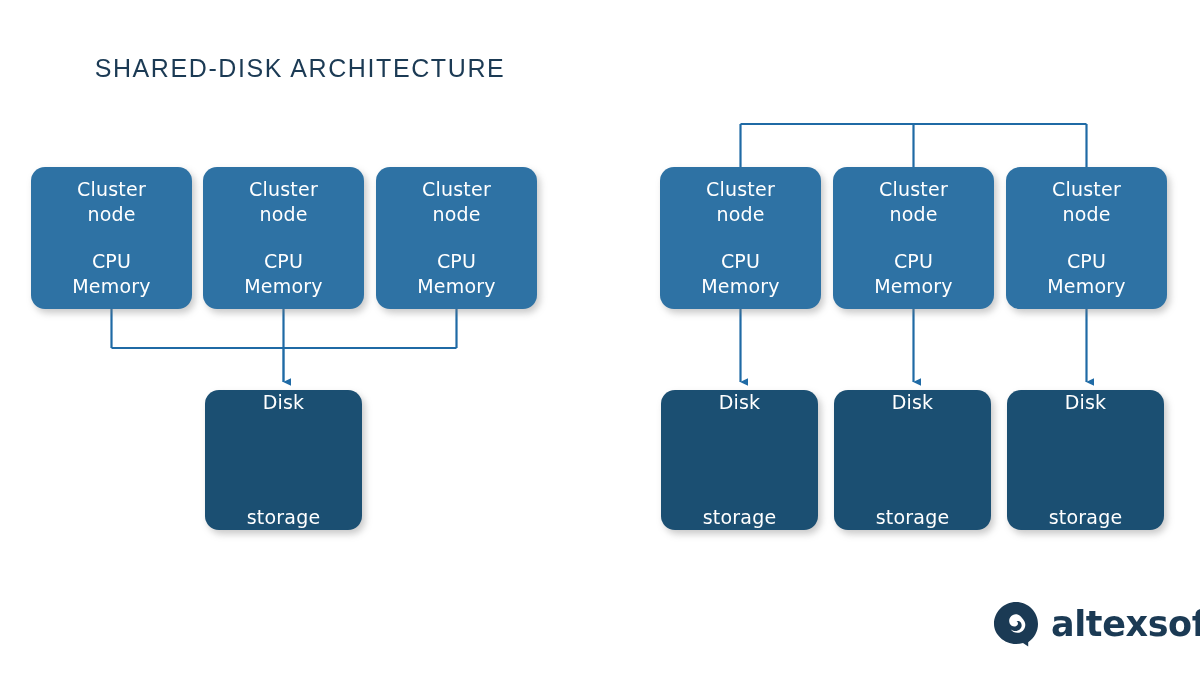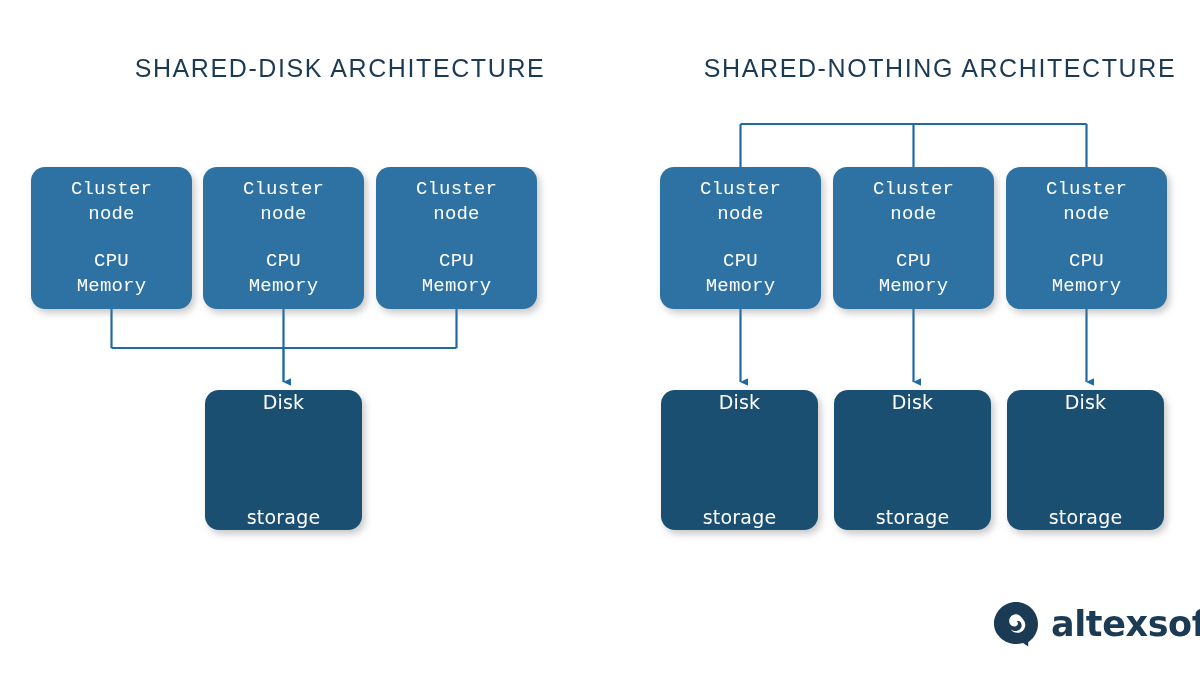--- a/index.html
+++ b/index.html
@@ -26,21 +26,20 @@
   
   .diagram-title {
     position: absolute;
     font-family: "Liberation Sans", "DejaVu Sans", sans-serif;
     font-size: 25px;
     font-weight: 300;
     letter-spacing: 1.6px;
     color: #1b3a54;
     white-space: nowrap;
     text-align: center;
-    margin-left: 40px;
   }
   #title-shared-disk {
     left: 0px;
     top: 54px;
     width: 600px;
   }
   #title-shared-nothing {
     left: 600px;
     top: 54px;
     width: 600px;
@@ -80,21 +79,20 @@
     width: 157px;
     height: 140px;
     top: 390px;
     justify-content: space-between;
   }
 
   .node-line {
     font-size: 19px;
     line-height: 25px;
     letter-spacing: 0.2px;
-    font-family: Liberation Mono, monospace;
   }
   .node-gap { height: 22px; }
 
   .disk-line {
     font-size: 19px;
     line-height: 25px;
     letter-spacing: 0.2px;
   }
 
   
@@ -129,21 +127,20 @@
     line-height: 1;
   }
 </style>
 </head>
 <body>
 
 <div id="canvas">
 
   <div class="diagram-title" id="title-shared-disk">SHARED-DISK ARCHITECTURE</div>
 
-  <div class="diagram-title" id="title-shared-nothing">SHARED-NOTHING ARCHITECTURE</div>
 
   <svg id="connectors" viewBox="0 0 1200 675" width="1200" height="675">
     <defs>
       <marker id="arrowhead" markerWidth="9" markerHeight="9" refX="4.2" refY="7.6" orient="auto" markerUnits="userSpaceOnUse">
         <path d="M0.4,0 L8,0 L4.2,8 Z" fill="#1F6AA5"></path>
       </marker>
     </defs>
 
     <g>
       <path d="M111.5,309 L111.5,348" stroke="#1F6AA5" stroke-width="2.2" fill="none"></path>

